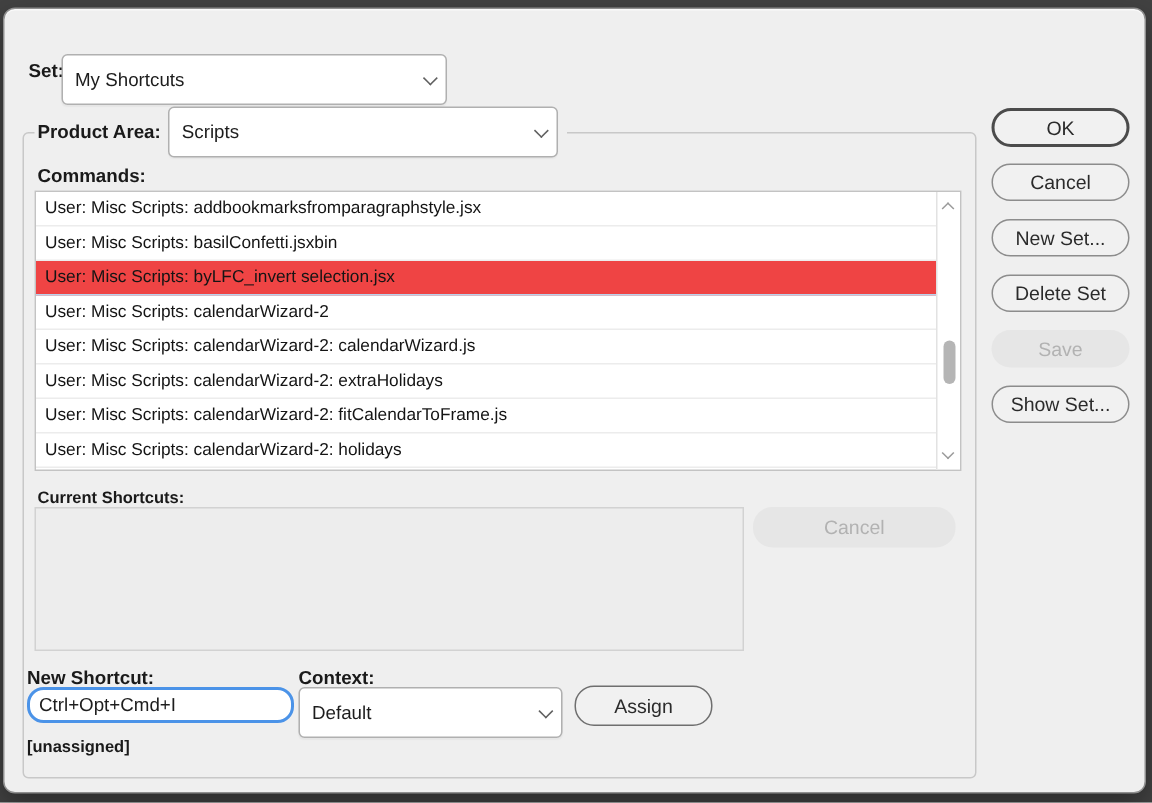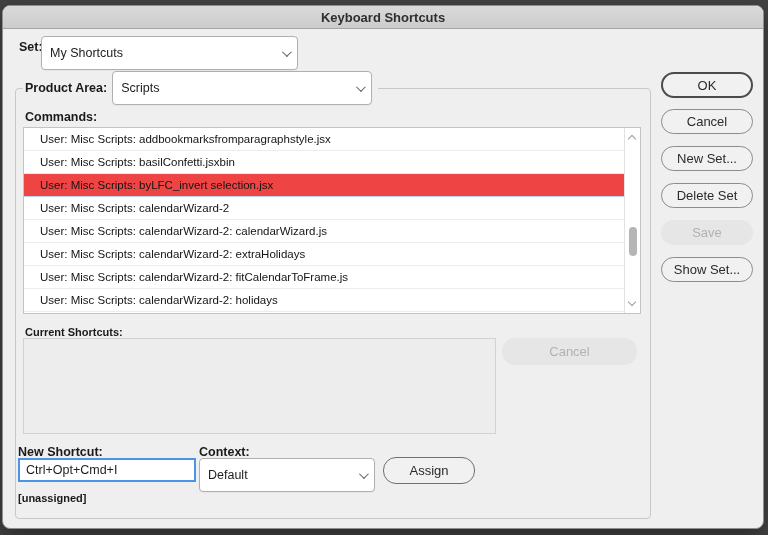--- a/index.html
+++ b/index.html
@@ -59,21 +59,21 @@
 
   
   .cmd-list {
     position:absolute; left:20px; top:121px; width:618px; height:187px;
     background:#ffffff; border:1px solid #c3c3c3;
     overflow:hidden;
   }
   .cmd-rows { position:absolute; left:0; top:0; right:16px; bottom:0; }
   .cmd-row {
     height:23px; line-height:23px;
-    padding-left:16px;
+    padding-left:6px;
     font-size:11.5px; color:#141414;
     border-bottom:1px solid #ececec;
     white-space:nowrap; overflow:hidden;
     cursor:default;
   }
   .cmd-row.selected { background:#ef4444; border-bottom-color:#b9d3ed; }
   .scrollbar {
     position:absolute; top:0; right:0; bottom:0; width:16px;
     background:#ffffff; border-left:1px solid #e2e2e2;
   }
@@ -104,38 +104,35 @@
     font-size:13px; color:#2b2b2b;
     cursor:default; white-space:nowrap;
   }
   .btn.default { border:2px solid #4b4b4b; }
   .btn.disabled { background:#e6e6e6; border:none; color:#b2b2b2; }
   .side-btn { left:658px; width:92px; height:25px;margin-top:36px; }
 
   
   .shortcut-input {
     position:absolute; left:15px; top:452px; width:178px; height:24px;
-    background:#ffffff; border:2px solid #4b93e8; border-radius:0;
+    background:#ffffff; border:2px solid #4b93e8; border-radius:11px;
     font-family:"Liberation Sans", sans-serif;
     font-size:12.5px; color:#1d1d1d; padding:0 6px;
     outline:none;
   }
   .unassigned {
     position:absolute; left:15px; top:486px;
     font-size:11px; font-weight:700; color:#1a1a1a;
   }
 </style>
 </head>
 <body>
 
 <div class="dialog">
 
-  <div class="titlebar">
-    <span class="title">Keyboard Shortcuts</span>
-  </div>
 
   <span class="label" style="left:16px; top:34px;">Set:</span>
   <div class="dropdown" style="left:38px; top:30px; width:257px; height:22px;">
     <span class="value">My Shortcuts</span>
     <span class="chev"></span>
   </div>
 
   <div class="btn default side-btn" style="top:30px; height:26px;">
       <span>OK</span>
     </div>

